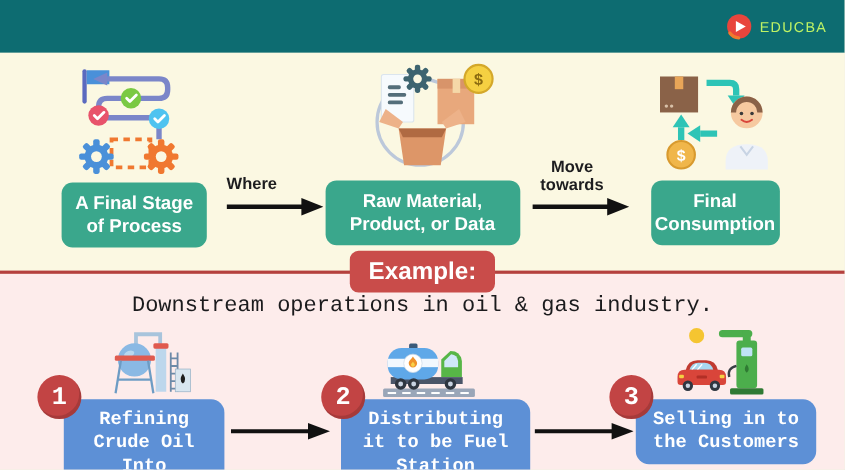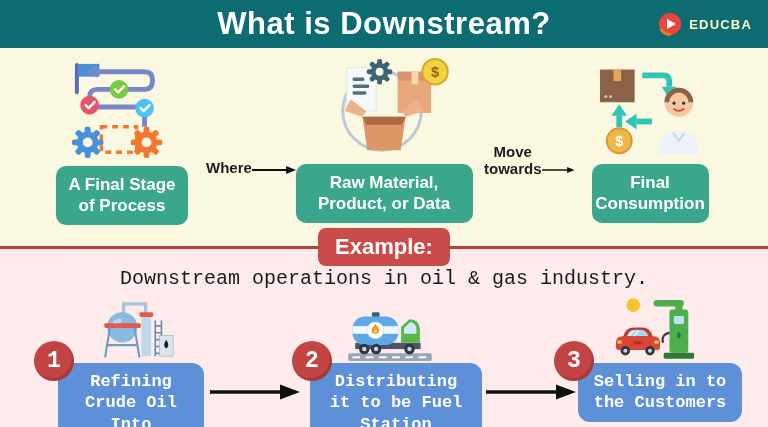--- a/index.html
+++ b/index.html
@@ -12,37 +12,37 @@
     position:absolute;top:0;left:0;width:768px;height:48px;
     background:#0d6c71;display:flex;align-items:center;justify-content:center;
   }
   .header h1{
     margin:0;color:#ffffff;font-size:31px;font-weight:800;letter-spacing:.5px;
   }
   .brand{
     position:absolute;right:16px;top:0;height:48px;
     display:flex;align-items:center;gap:6px;cursor:pointer;
   }
-  .brand .brand-name{color:#fef9c3;font-size:13px;font-weight:700;letter-spacing:1.2px;}
+  .brand .brand-name{color:#bef264;font-size:13px;font-weight:400;letter-spacing:1.2px;}
   
   .top{position:absolute;top:48px;left:0;width:768px;height:198px;background:#fbf8e2;}
   .node{position:absolute;display:flex;flex-direction:column;align-items:center;}
   #node1{left:34px;top:10px;width:176px;}
   #node2{left:288px;top:8px;width:192px;}
   #node3{left:566px;top:10px;width:168px;}
   .pill{
     border-radius:10px;color:#ffffff;font-weight:700;font-size:17px;line-height:1.25;
     text-align:center;display:flex;align-items:center;justify-content:center;
     padding:8px 10px;box-sizing:border-box;
   }
   .pill-teal{background:#3aa78c;min-height:57px;}
   #node1 .pill{width:132px;margin-top:4px;}
   #node2 .pill{width:177px;margin-top:2px;}
   #node3 .pill{width:117px;margin-top:6px;}
-  .connector{position:absolute;display:flex;flex-direction:row;align-items:flex-end;}
+  .connector{position:absolute;display:flex;flex-direction:column;align-items:flex-start;}
   #conn1{left:206px;top:112px;width:90px;}
   #conn2{left:484px;top:96px;width:90px;}
   .conn-label{
     font-size:15px;font-weight:700;color:#1d1d1f;text-align:center;line-height:1.1;
     max-width:72px;margin-bottom:2px;
   }
   
   .divider{position:absolute;top:246px;left:0;width:768px;height:3px;background:#b5403e;}
   .badge{
     position:absolute;top:228px;left:318px;width:132px;height:38px;z-index:5;
@@ -77,21 +77,20 @@
   .step-arrow{position:absolute;top:134px;}
   #sarrow1{left:210px;}
   #sarrow2{left:486px;}
 </style>
 </head>
 <body>
 
 <div class="canvas">
 
   <header class="header">
-    <h1>What is Downstream?</h1>
     <div class="brand">
       <svg width="26" height="26" viewBox="0 0 26 26">
         <circle cx="13" cy="13" r="11" fill="#e8453c"></circle>
         <path d="M4.5 19 a11 11 0 0 0 8 4.5" stroke="#f07a2e" stroke-width="3" fill="none" stroke-linecap="round"></path>
         <polygon points="10,8 19,13 10,18" fill="#ffffff"></polygon>
       </svg>
       <span class="brand-name">EDUCBA</span>
     </div>
   </header>
 

